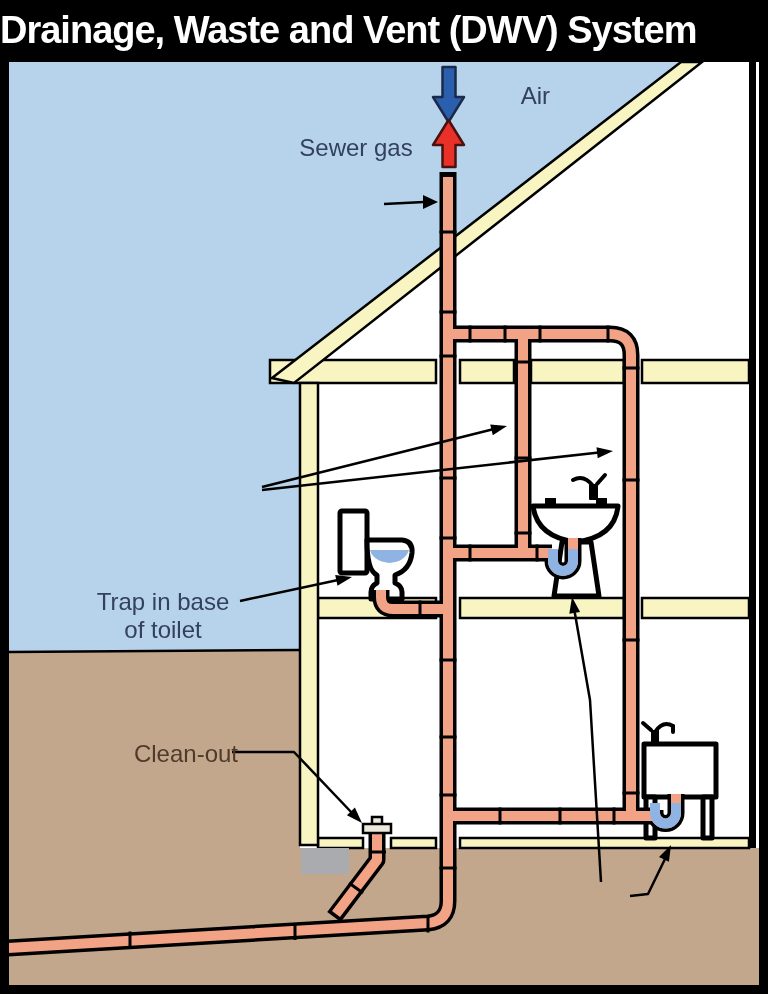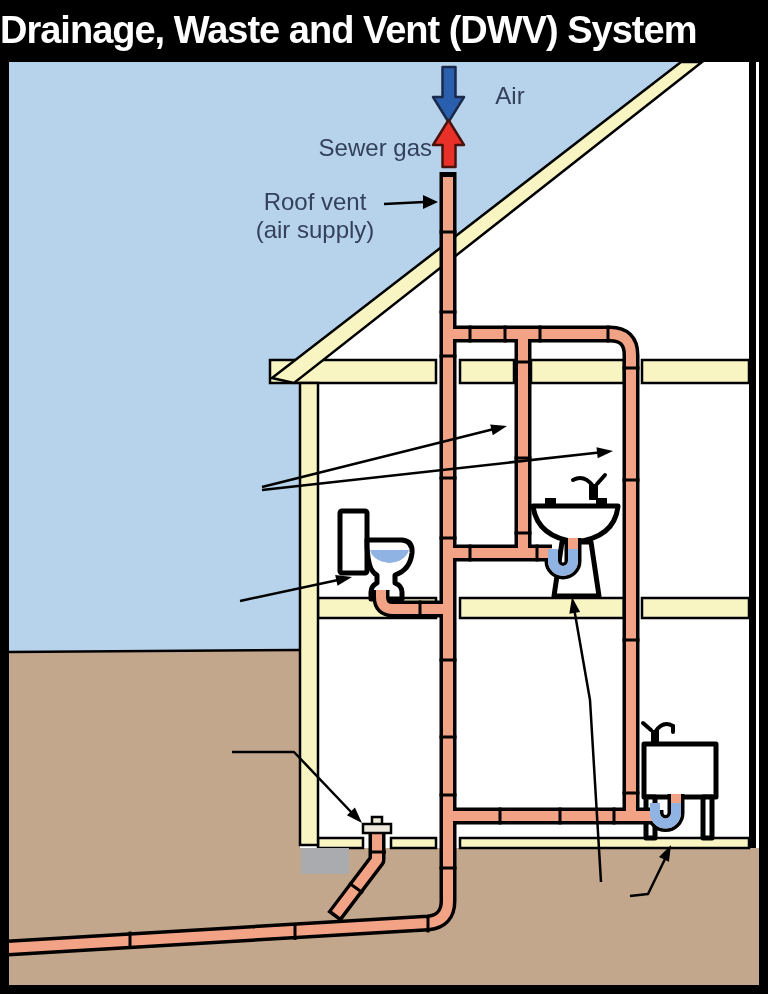--- a/index.html
+++ b/index.html
@@ -11,21 +11,21 @@
   html,body{margin:0;padding:0;background:#222;}
   .stage{position:relative;width:768px;height:994px;overflow:hidden;background:#000;
          font-family:"Liberation Sans",sans-serif;}
   .stage svg{position:absolute;left:0;top:0;}
   .title-bar{position:absolute;left:0;top:0;width:612px;height:62px;background:var(--title-bg);
              color:var(--title-text);font-size:38px;font-weight:bold;letter-spacing:-1px;
              line-height:60px;text-align:center;white-space:nowrap;}
   .lbl{position:absolute;white-space:pre-line;font-size:24px;line-height:28px;
        color:var(--label-text);text-align:center;}
   .lbl.earth{color:var(--earth-label-text);}
-  .lbl.left{text-align:center;} .lbl.right{text-align:right;}
+  .lbl.left{text-align:right;} .lbl.right{}
   
   .po{fill:none;stroke:var(--pipe-outline);stroke-width:17;stroke-linejoin:round;}
   .pf{fill:none;stroke:var(--pipe);stroke-width:10;stroke-linejoin:round;}
   .pw{fill:none;stroke:var(--water);stroke-width:10;}
   .tick{stroke:var(--pipe-outline);stroke-width:3;}
   .band{fill:var(--wall);stroke:#000;stroke-width:2.5;}
   .fixture{fill:var(--interior);stroke:#000;stroke-width:5;stroke-linejoin:round;}
   .fxline{fill:none;stroke:#000;stroke-width:4;stroke-linecap:round;}
   .ptr{stroke:#000;stroke-width:2.5;fill:none;stroke-linejoin:round;}
   .ptr-head{fill:#000;stroke:none;}
@@ -199,19 +199,20 @@
   </svg>
 
   <div class="title-bar">
     <span>Drainage, Waste and Vent (DWV) System</span>
   </div>
 
   <div class="lbl left" style="left:470px;top:82px;width:80px;">Air</div>
 
   <div class="lbl right" style="left:280px;top:134px;width:152px;">Sewer gas</div>
 
-  <div class="lbl" style="left:240px;top:188px;width:150px;">Roof vent
-(air supply)</div>
-
-
-
+
+
+  <div class="lbl" style="left:68px;top:588px;width:190px;">Trap in base
+of toilet</div>
+
+  <div class="lbl earth left" style="left:108px;top:740px;width:130px;">Clean-out</div>
 
 </div>
 
 </body></html>

